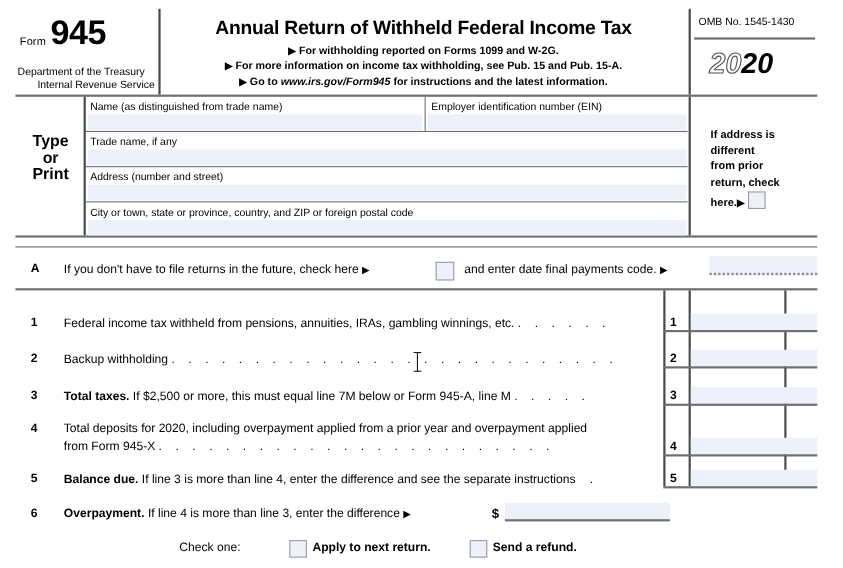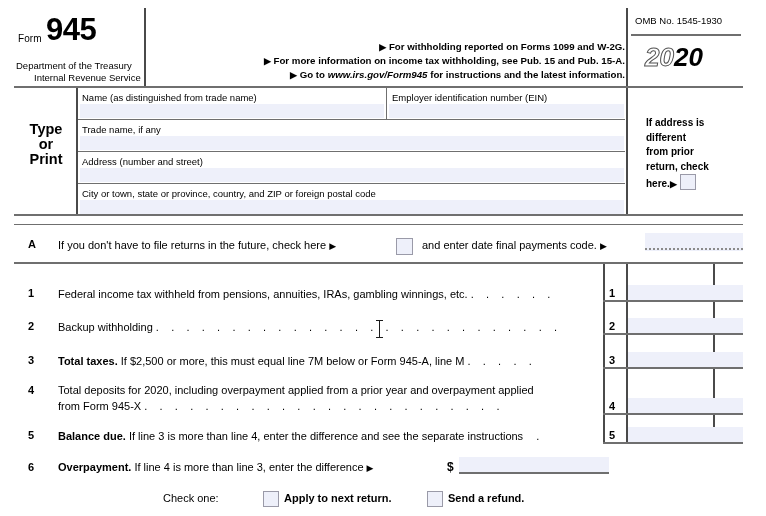--- a/index.html
+++ b/index.html
@@ -58,21 +58,21 @@
   .mh-mid {
     position: absolute; left: 131px; top: 0; width: 480px; height: 78px;
     text-align: center;
   }
   .mh-title {
     position: absolute; left: 0; top: 7px; width: 480px;
     font-size: 17.5px; font-weight: bold; letter-spacing: -0.2px;
   }
   .mh-sub {
     position: absolute; left: 0; width: 480px;
-    font-size: 9.7px; font-weight: bold; text-align: right;
+    font-size: 9.7px; font-weight: bold;
   }
   .mh-sub1 { top: 33px; }
   .mh-sub2 { top: 47px; }
   .mh-sub3 { top: 61px; }
   .mh-right {
     position: absolute; left: 613px; top: 0; width: 116px; height: 78px;
   }
   .omb {
     position: absolute; left: 8px; top: 7px;
     font-size: 9.5px; white-space: nowrap;
@@ -231,38 +231,39 @@
   <div class="masthead">
 
     <div class="mh-left">
       <div class="form-word">Form</div>
       <div class="form-num">945</div>
       <div class="dept1">Department of the Treasury</div>
       <div class="dept2">Internal Revenue Service</div>
     </div>
 
     <div class="mh-mid">
+      <div class="mh-title">Annual Return of Withheld Federal Income Tax</div>
       <div class="mh-sub mh-sub1">
         <span class="arrow">▶</span>
         <span>For withholding reported on Forms 1099 and W-2G.</span>
       </div>
       <div class="mh-sub mh-sub2">
         <span class="arrow">▶</span>
         <span>For more information on income tax withholding, see Pub. 15 and Pub. 15-A.</span>
       </div>
       <div class="mh-sub mh-sub3">
         <span class="arrow">▶</span>
         <span>Go to</span>
         <span class="ital">www.irs.gov/Form945</span>
         <span>for instructions and the latest information.</span>
       </div>
     </div>
 
     <div class="mh-right">
-      <div class="omb">OMB No. 1545-1930</div>
+      <div class="omb">OMB No. 1545-1430</div>
       <div class="omb-rule"></div>
       <div class="year">
         <span class="hollow">20</span><span class="solid">20</span>
       </div>
     </div>
   </div>
   <div class="abs rule-dark mh-v1"></div>
   <div class="abs rule-dark mh-v2"></div>
 
   <div class="abs rule addr-outer-top"></div>

